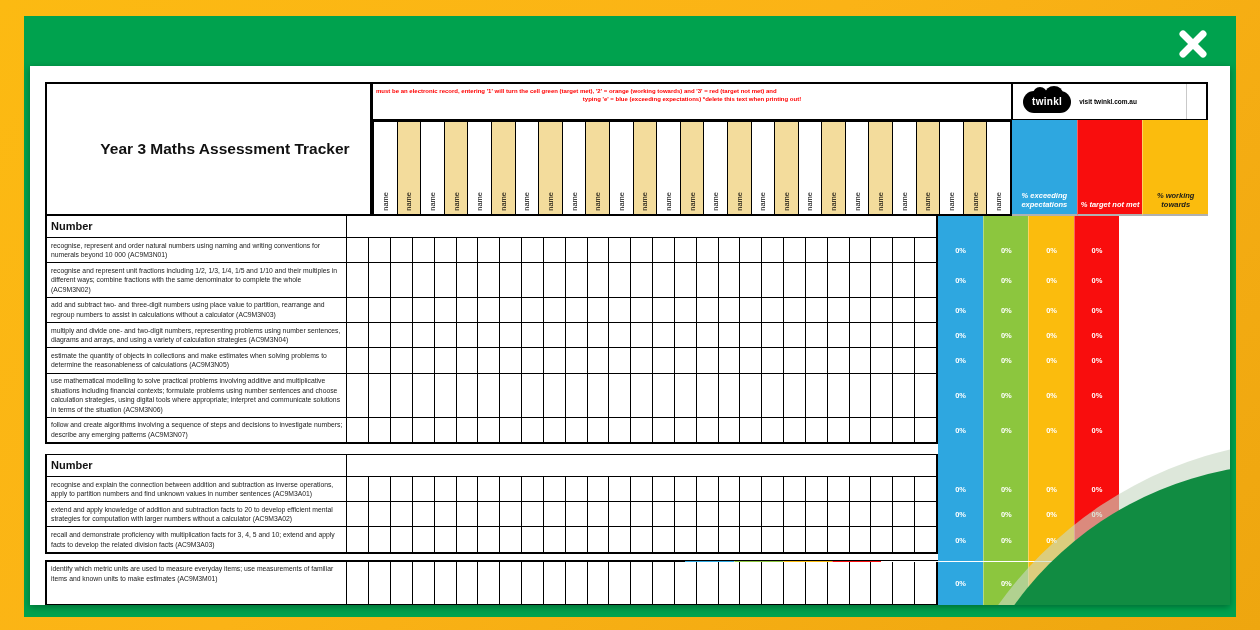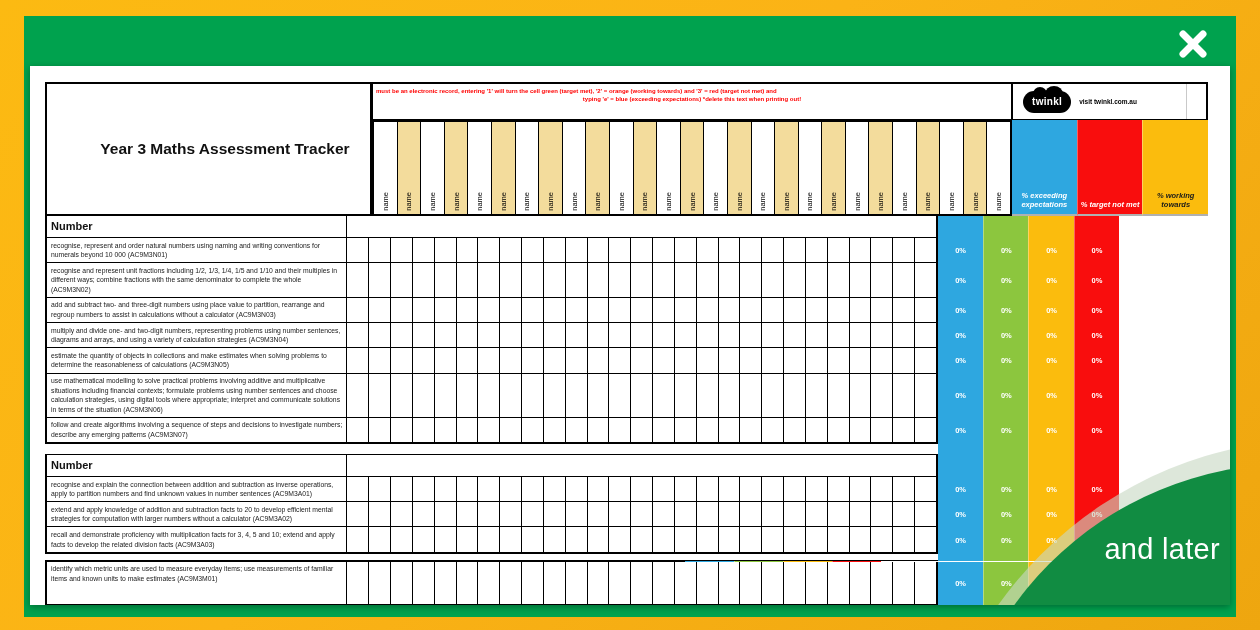--- a/index.html
+++ b/index.html
@@ -724,17 +724,16 @@
           </div>
           <div class="c-sum" style="background: rgb(249, 13, 13);">
             <span class="pct">0%</span>
           </div>
         </div>
       </div>
 
     <div class="halo"></div>
     <div class="circle"></div>
     <div class="badge">
-      <div>and later</div>
     </div>
 
   </div>
 </div>
 
 </body></html>

